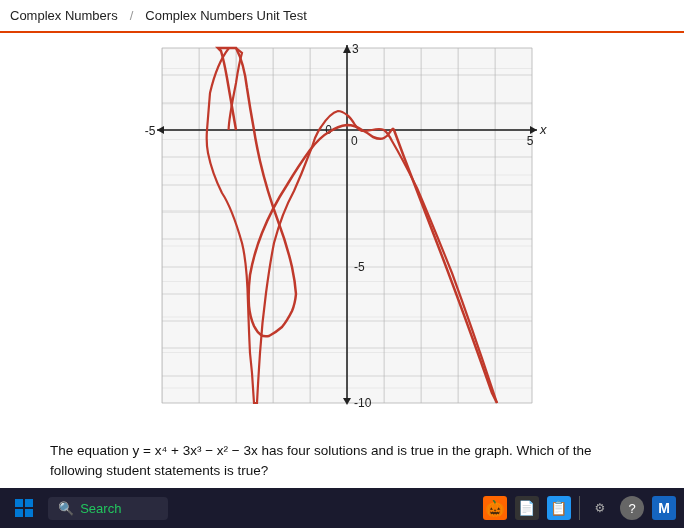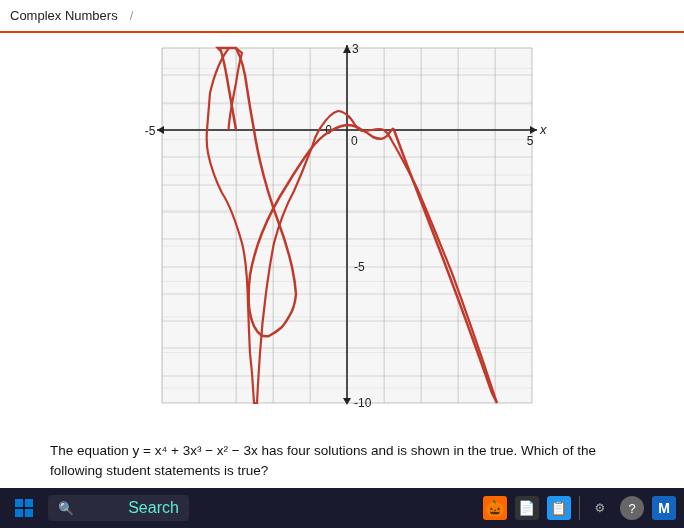--- a/index.html
+++ b/index.html
@@ -128,20 +128,21 @@
     .win-grid div {
       background: #0078d4;
     }
   </style>
 </head>
 <body>
 
 <div id="nav-bar">
   <span id="nav-complex-numbers">Complex Numbers</span>
   <span id="nav-separator">/</span>
+  <span id="nav-unit-test">Complex Numbers Unit Test</span>
 </div>
 
 <div id="main-content">
 
   <div id="graph-container">
     <svg width="420" height="390" xmlns="http://www.w3.org/2000/svg">
 
       <rect x="30" y="5" width="370" height="355" fill="#e8e8e8" opacity="0.4"></rect>
 
       <defs>
@@ -272,39 +273,39 @@
            Q 261,84 262,87
            Q 265,95 272,114
            Q 285,148 305,200
            Q 330,265 360,350
            L 365,360"></path>
 
     </svg>
   </div>
 
   <div id="question-text">
-    <span>The equation y = x⁴ + 3x³ − x² − 3x has four solutions and is shown in the true. Which of the following student statements is true?</span>
+    <span>The equation y = x⁴ + 3x³ − x² − 3x has four solutions and is true in the graph. Which of the following student statements is true?</span>
   </div>
 
 </div>
 
 <div id="taskbar">
 
   <div id="taskbar-windows-btn">
     <div class="win-grid">
       <div></div>
         <div></div>
         <div></div>
         <div></div>
     </div>
   </div>
 
   <div id="taskbar-search">
     <span style="color:#aaa; font-size:13px;">🔍</span>
-    <span id="taskbar-search-text" style="color:#5eead4; font-size:16px;margin-left:48px;">Search</span>
+    <span id="taskbar-search-text" style="color:#22c55e; font-size:13px;">Search</span>
   </div>
 
   <div id="taskbar-spacer" style="flex:1;"></div>
 
   <div id="taskbar-icons" style="display:flex;align-items:center;gap:8px;">
 
     <div class="taskbar-icon" style="background:#ff6600; font-size:16px;">🎃</div>
 
     <div class="taskbar-icon" style="background:#333;">📄</div>
 

